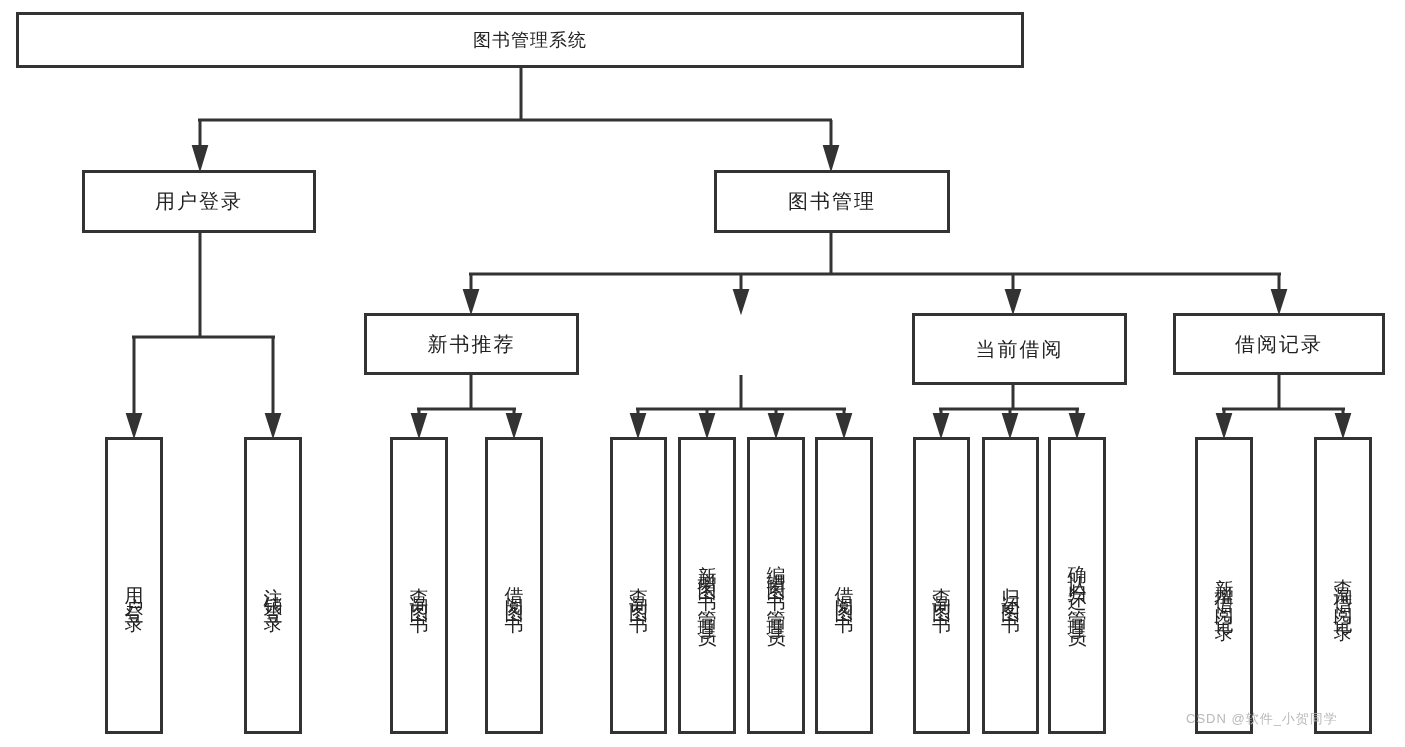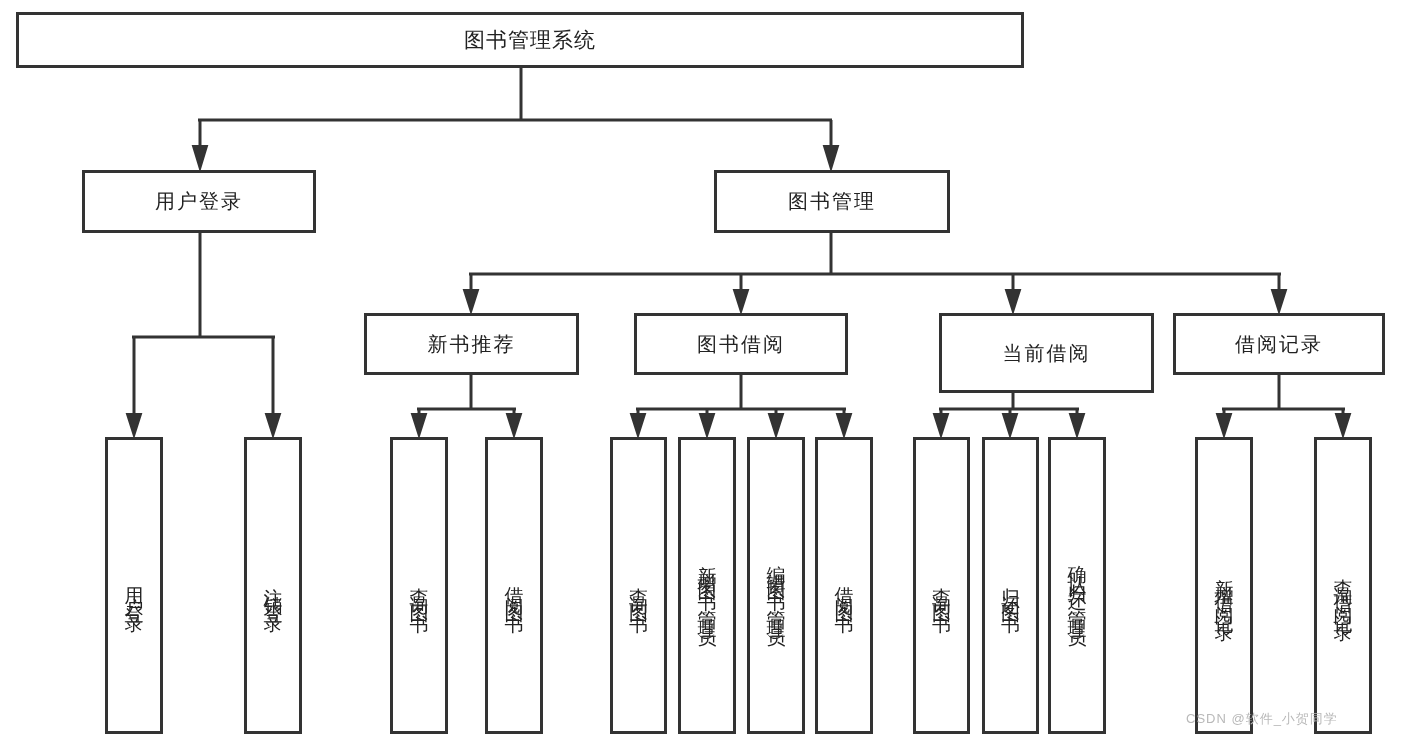--- a/index.html
+++ b/index.html
@@ -8,21 +8,21 @@
     font-family:"Liberation Sans",sans-serif;overflow:hidden;
   }
   .connectors{position:absolute;left:0;top:0;}
   .connectors line{stroke:#333333;stroke-width:3;}
   .connectors polygon{fill:#333333;stroke:#333333;stroke-width:2;}
   .node{
     position:absolute;box-sizing:border-box;border:3px solid #333333;background:#ffffff;
     display:flex;align-items:center;justify-content:center;color:#222222;
   }
   .hnode{font-size:20px;letter-spacing:2px;}
-  .root{font-size:21px;letter-spacing:1px;padding-left:20px;}
+  .root{font-size:18px;letter-spacing:1px;padding-left:20px;}
   .leaf{top:437px;height:297px;}
   .leaf .vtext{
     writing-mode:vertical-rl;text-orientation:mixed;
     font-size:19px;letter-spacing:9px;line-height:1.05;
     white-space:nowrap;padding-top:9px;color:#222222;
   }
   .watermark{
     position:absolute;left:1186px;top:710px;font-size:13px;letter-spacing:1px;
     color:#b9b9b9;white-space:nowrap;z-index:5;
   }
@@ -115,24 +115,21 @@
   <div class="node hnode" style="left:82px;top:170px;width:234px;height:63px">
     <span>用户登录</span>
   </div>
   <div class="node hnode" style="left:364px;top:313px;width:215px;height:62px">
     <span>新书推荐</span>
   </div>
 
   <div class="node hnode" style="left:714px;top:170px;width:236px;height:63px">
     <span>图书管理</span>
   </div>
-  <div class="node hnode" style="left:634px;top:313px;width:214px;height:62px">
-    <span>图书借阅</span>
-  </div>
-  <div class="node hnode" style="left:939px;top:313px;width:215px;height:80px">
+  <div class="node hnode" style="left:912px;top:313px;width:215px;height:72px">
     <span>当前借阅</span>
   </div>
   <div class="node hnode" style="left:1173px;top:313px;width:212px;height:62px">
     <span>借阅记录</span>
   </div>
 
   <div class="node leaf" style="left:105px;width:58px">
     <span class="vtext">用户登录</span>
   </div>
   <div class="node leaf" style="left:244px;width:58px">

